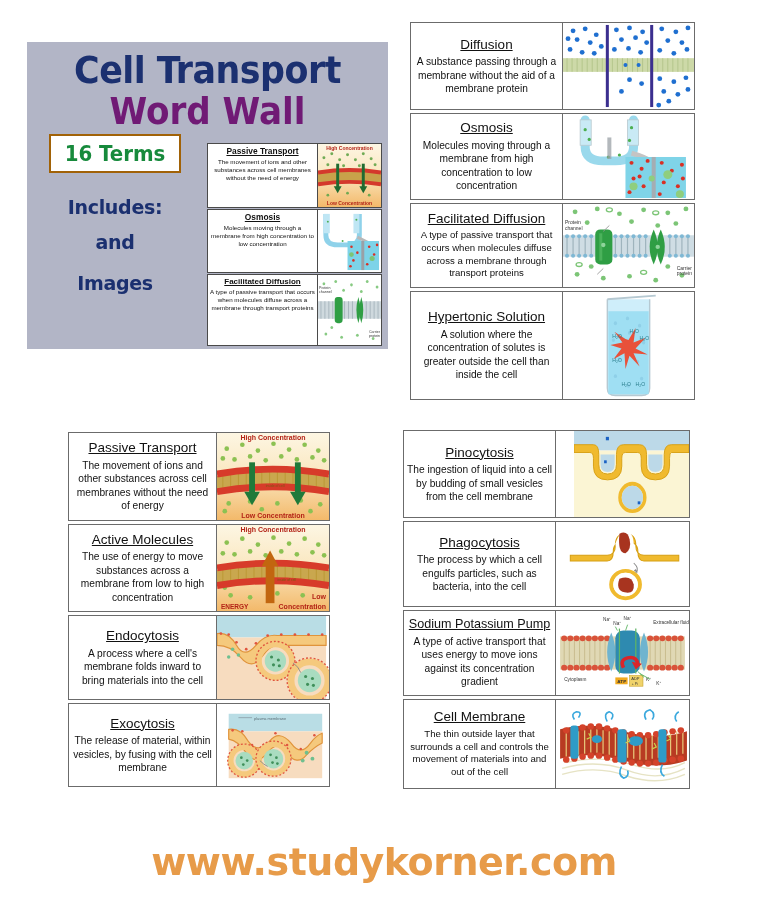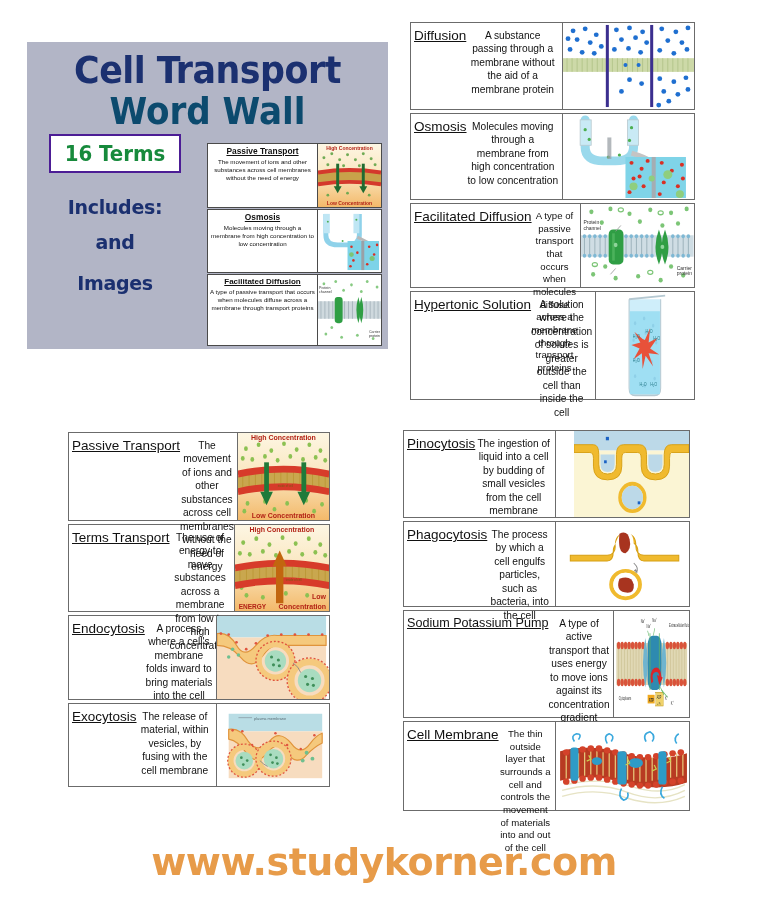--- a/index.html
+++ b/index.html
@@ -16,30 +16,30 @@
     background:#b2b5c6;
   }
   #cover-title1{
     text-align:center;color:#1b3070;
     font-family:"DejaVu Sans Condensed","DejaVu Sans", sans-serif;
     font-weight:bold;font-size:38px;letter-spacing:-0.5px;
     margin-top:9px;line-height:1;
     transform:scaleX(1.02);
   }
   #cover-title2{
-    text-align:center;color:#0c4a6e;
+    text-align:center;color:#701a75;
     font-family:"DejaVu Sans Condensed","DejaVu Sans", sans-serif;
     font-weight:bold;font-size:38px;line-height:1;margin-top:3px;
   }
   #cover-left{
     position:absolute;left:0;top:92px;width:176px;
   }
   #terms-box{
     margin:0 auto;width:128px;height:35px;background:#ffffff;
-    border:2px solid #4c1d95;display:flex;align-items:center;justify-content:center;
+    border:2px solid #a16207;display:flex;align-items:center;justify-content:center;
   }
   #terms-label{
     color:#178a3c;font-family:"DejaVu Sans Condensed","DejaVu Sans", sans-serif;
     font-weight:bold;font-size:22px;line-height:1;
   }
   .cover-word{
     text-align:center;color:#1b3070;font-weight:bold;
     font-family:"DejaVu Sans", sans-serif;
     font-size:19px;letter-spacing:-0.3px;
   }
@@ -69,21 +69,21 @@
 
   
   .group{position:absolute;}
   .card{
     display:flex;border:1.4px solid #6b6b6b;background:#fff;
     box-sizing:border-box;margin-bottom:3px;
   }
   .card-text{
     flex:0 0 150px;padding:4px 3px 5px 3px;text-align:center;
     border-right:1.4px solid #6b6b6b;box-sizing:border-box;
-    display:flex;flex-direction:row;justify-content:center;
+    display:flex;flex-direction:column;justify-content:center;
   }
   .card-term{
     font-size:13.5px;color:#111;text-decoration:underline;
     line-height:1.3;white-space:nowrap;font-weight:400;
   }
   .card-def{font-size:10.2px;color:#111;line-height:1.32;margin-top:2px;}
   .card-img{flex:1 1 auto;position:relative;overflow:hidden;background:#fff;}
 
   #group-tr{left:410px;top:22px;width:285px;}
   #group-tr .card-text{flex:0 0 152px;}
@@ -97,21 +97,21 @@
   .t-facdiff{height:85px;}
   .t-hyper{height:109px;}
 
   .b-passive{height:89px;}
   .b-active{height:88px;}
   .b-endo{height:85px;}
   .b-exo{height:84px;}
 
   .r-pino{height:88px;gap:18px;}
   .r-phago{height:86px;}
-  .r-sodium{height:108px;}
+  .r-sodium{height:86px;}
   .r-cellmem{height:90px;}
 
   
   #footer{
     position:absolute;left:0;top:840px;width:768px;text-align:center;
   }
   #footer-url{
     color:#e8a council;color:#e79b49;font-weight:bold;font-size:38px;
     font-family:"DejaVu Sans", sans-serif;letter-spacing:-0.5px;
   }
@@ -614,21 +614,21 @@
             <text x="50" y="55" font-size="3.5" fill="#7a5a12" font-family="sans-serif">inside of cell</text>
           </svg>
         </div>
         <div class="lbl-hi">High Concentration</div>
         <div class="lbl-lo">Low Concentration</div>
       </div>
     </div>
 
     <div class="card b-active">
       <div class="card-text">
-        <div class="card-term">Terms Transport</div>
+        <div class="card-term">Active Molecules</div>
         <div class="card-def">The use of energy to move substances across a membrane from low to high concentration</div>
       </div>
       <div class="card-img">
         <div class="ill memb-scene">
           <svg viewBox="0 0 115 88" preserveAspectRatio="none" style="position:absolute;inset:0;width:100%;height:100%">
             <g fill="#8cc152">
               <circle cx="10" cy="18" r="2.4"></circle>
                 <circle cx="26" cy="14" r="2.4"></circle>
                 <circle cx="42" cy="20" r="2.4"></circle>
               <circle cx="58" cy="13" r="2.4"></circle>

